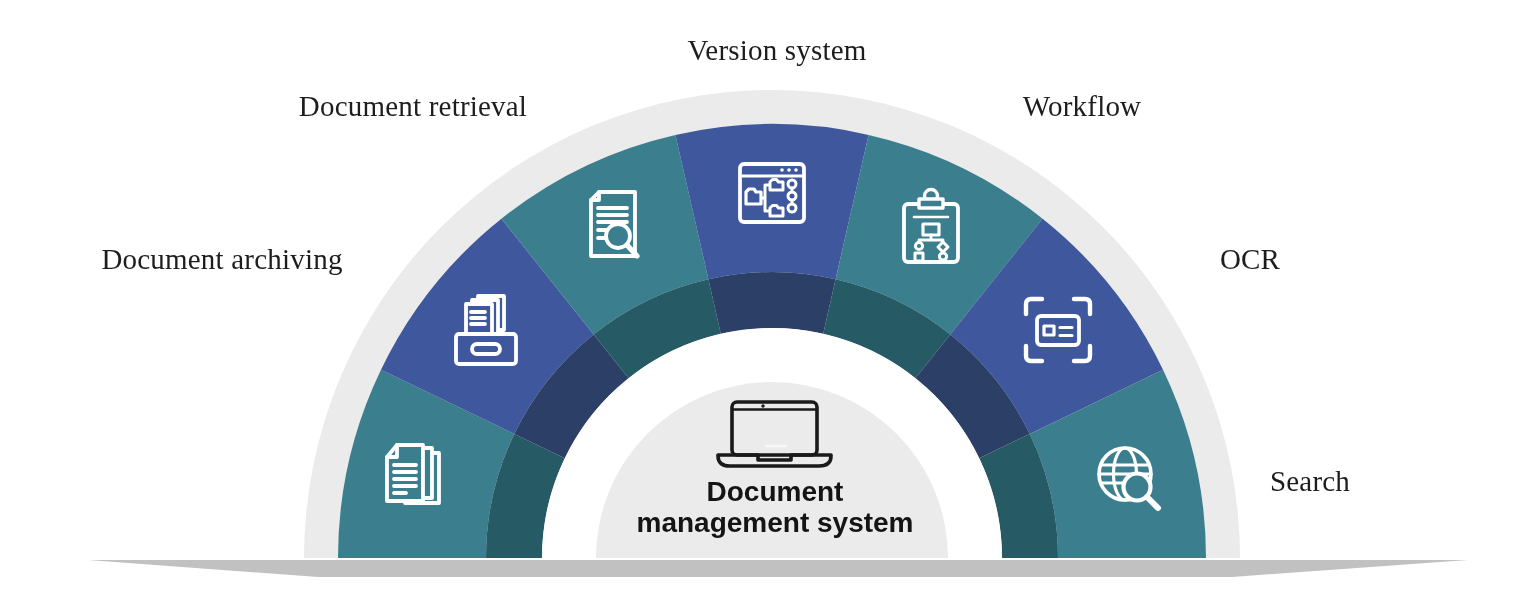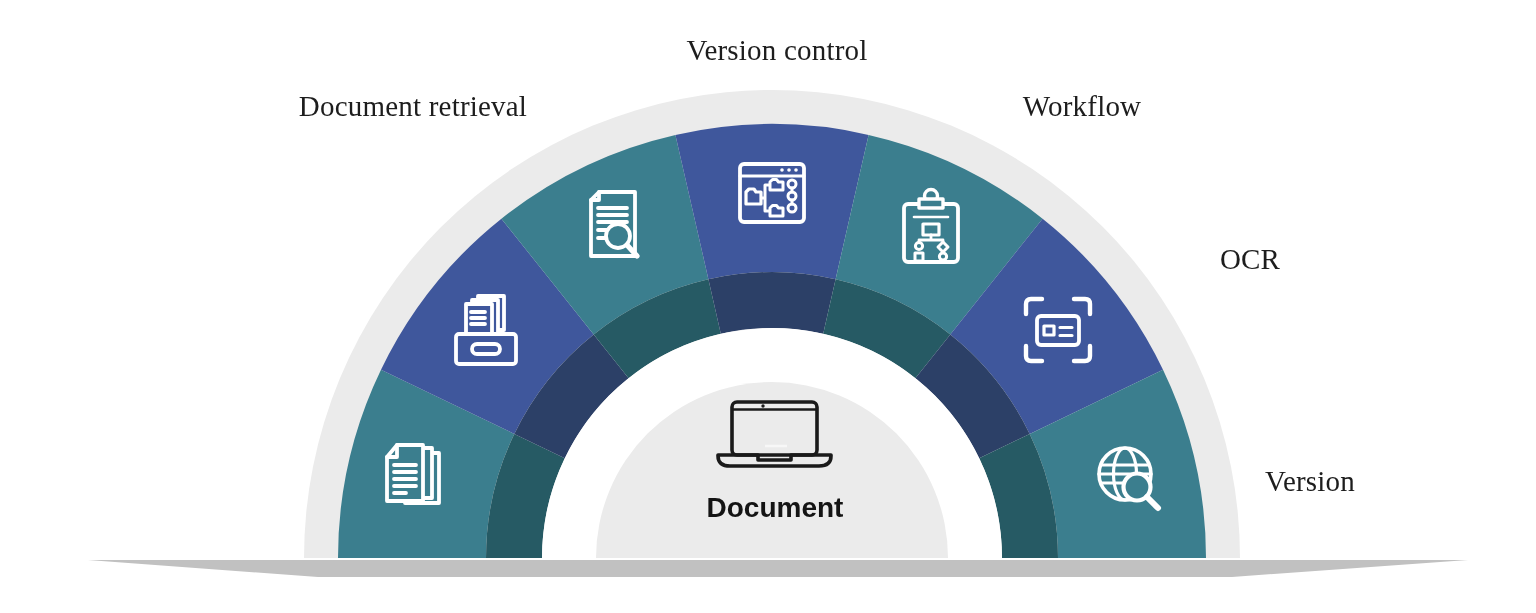--- a/index.html
+++ b/index.html
@@ -58,25 +58,26 @@
         <path d="M950.3,334.4 A286,286 0 0 1 1029.7,433.9 L979.2,458.2 A230,230 0 0 0 915.4,378.2 Z" fill="#2C4067"></path>
         <path d="M1163.0,369.7 A434,434 0 0 1 1206.0,558.0 L1058.0,558.0 A286,286 0 0 0 1029.7,433.9 Z" fill="#3B7E8E"></path>
         <path d="M1029.7,433.9 A286,286 0 0 1 1058.0,558.0 L1002.0,558.0 A230,230 0 0 0 979.2,458.2 Z" fill="#265A64"></path>
       </g>
 
     <path d="M542,558 A230,230 0 0 1 1002,558 Z" fill="#ffffff"></path>
 
     <path d="M596,558 A176,176 0 0 1 948,558 Z" fill="var(--centergray)"></path>
   </svg>
 
-  <div class="lbl" id="lbl-version">Version control</div>
+  <div class="lbl" id="lbl-version">Version system</div>
   <div class="lbl" id="lbl-retrieval">Document retrieval</div>
   <div class="lbl" id="lbl-workflow">Workflow</div>
+  <div class="lbl" id="lbl-archiving">Document archiving</div>
   <div class="lbl" id="lbl-ocr">OCR</div>
-  <div class="lbl" id="lbl-search">Version</div>
+  <div class="lbl" id="lbl-search">Search</div>
 
   <div class="icon" id="ic-meta">
     <svg viewBox="0 0 84 84">
       <rect class="teal-fill" x="32" y="18" width="34" height="50"></rect>
       <rect class="teal-fill" x="25" y="13" width="34" height="50"></rect>
       <path class="teal-fill" d="M14,22 L24,10 H50 V66 H14 Z"></path>
       <path class="wht" d="M24,10 V22 H14"></path>
       <path class="wht" d="M21,30 H43 M21,37 H43 M21,44 H43 M21,51 H43 M21,58 H33"></path>
     </svg>
   </div>
@@ -162,15 +163,16 @@
       <rect x="25" y="6" width="85" height="53" rx="5" fill="none" stroke="var(--lapstroke)" stroke-width="3.6"></rect>
       <path d="M25,13.5 H110" stroke="var(--lapstroke)" stroke-width="2.6" fill="none"></path>
       <circle cx="56" cy="10" r="1.7" fill="var(--lapstroke)"></circle>
       <path d="M58,50 H80" stroke="#f7f7f7" stroke-width="2.4" fill="none"></path>
       <path d="M11,59 H51 V64 H84 V59 H124 V60 Q124,70 112,70 H23 Q11,70 11,60 Z" fill="none" stroke="var(--lapstroke)" stroke-width="3.6" stroke-linejoin="round"></path>
     </svg>
   </div>
 
   <div class="center-title">
     <div>Document</div>
+    <div>management system</div>
   </div>
 
 </div>
 
 </body></html>

